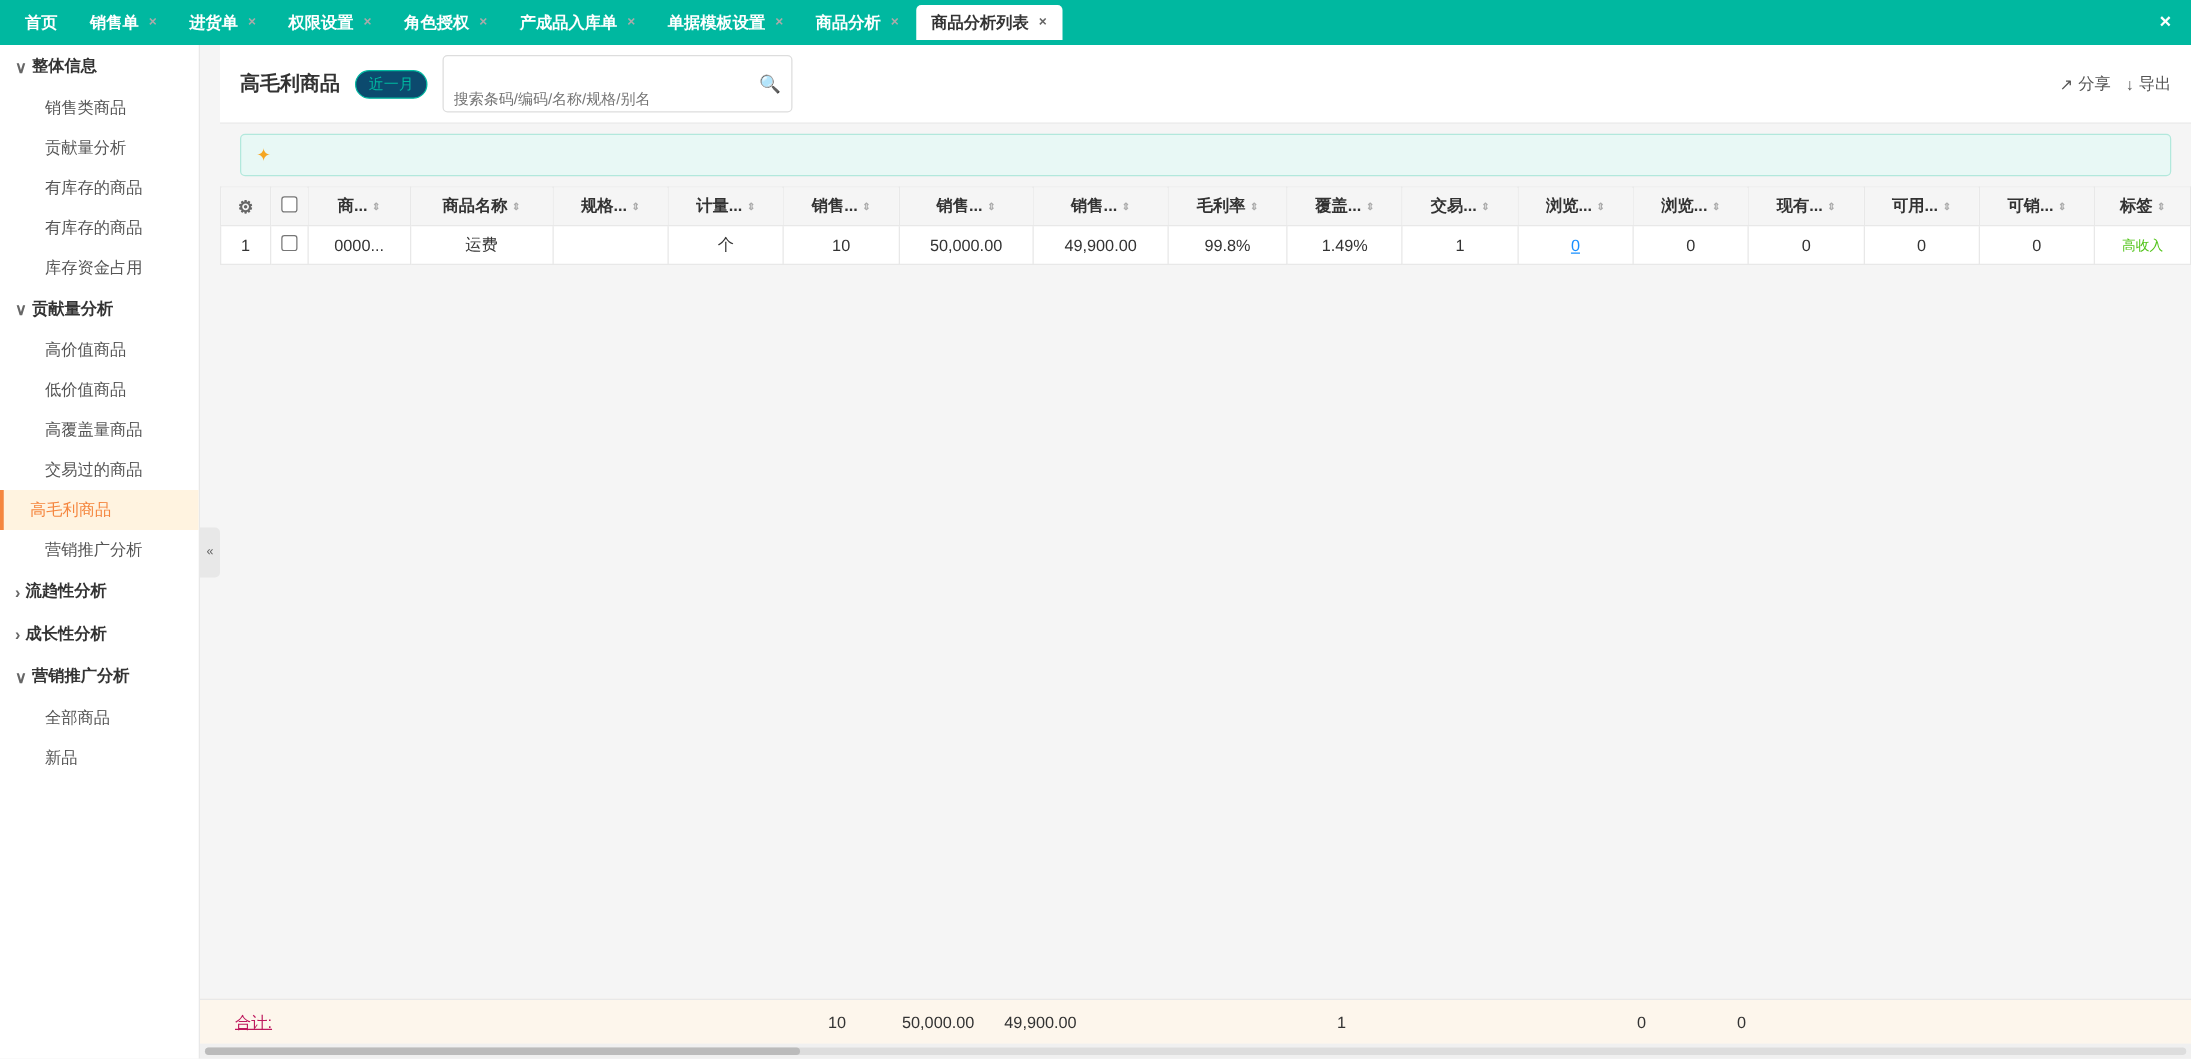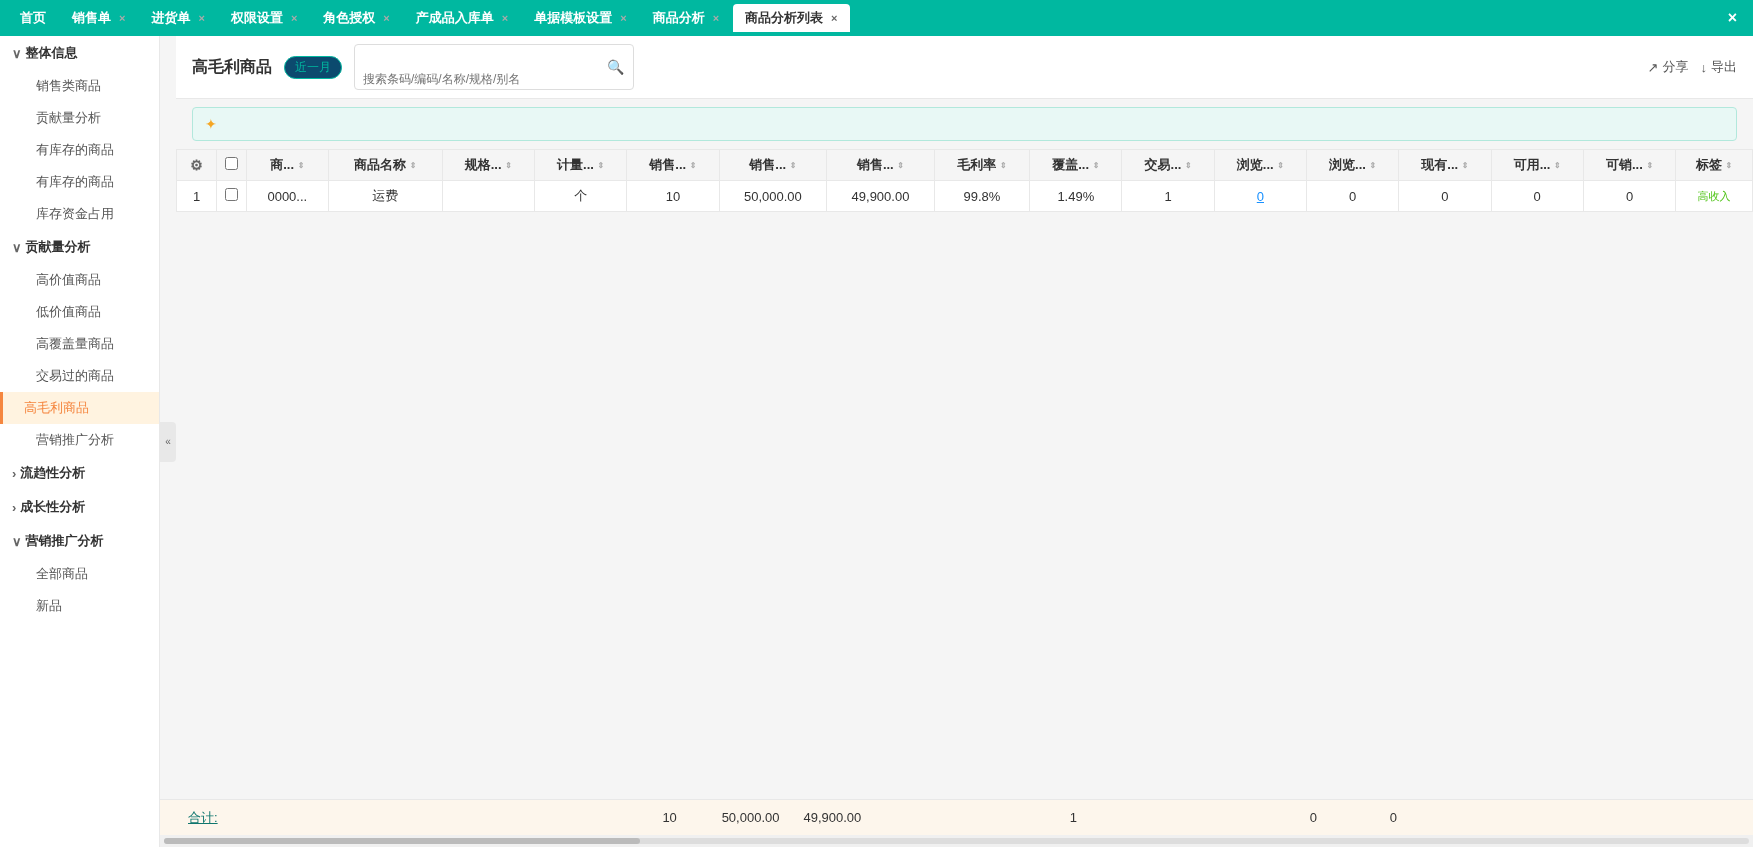--- a/index.html
+++ b/index.html
@@ -219,21 +219,21 @@
       display: flex;
       align-items: center;
       background: #fdf6ec;
       border-top: 1px solid #e8e8e8;
       padding: 6px 16px;
       font-size: 12px;
       color: #333;
       gap: 0;
       min-height: 36px;
     }
-    .footer-label { padding: 0 12px; color: #0f766e; text-decoration: underline; }
+    .footer-label { padding: 0 12px; color: #be185d; text-decoration: underline; }
     .footer-cell {
       padding: 0 12px;
       min-width: 80px;
       text-align: center;
     }
 
     
     .bottom-scrollbar {
       height: 12px;
       background: #f0f0f0;

